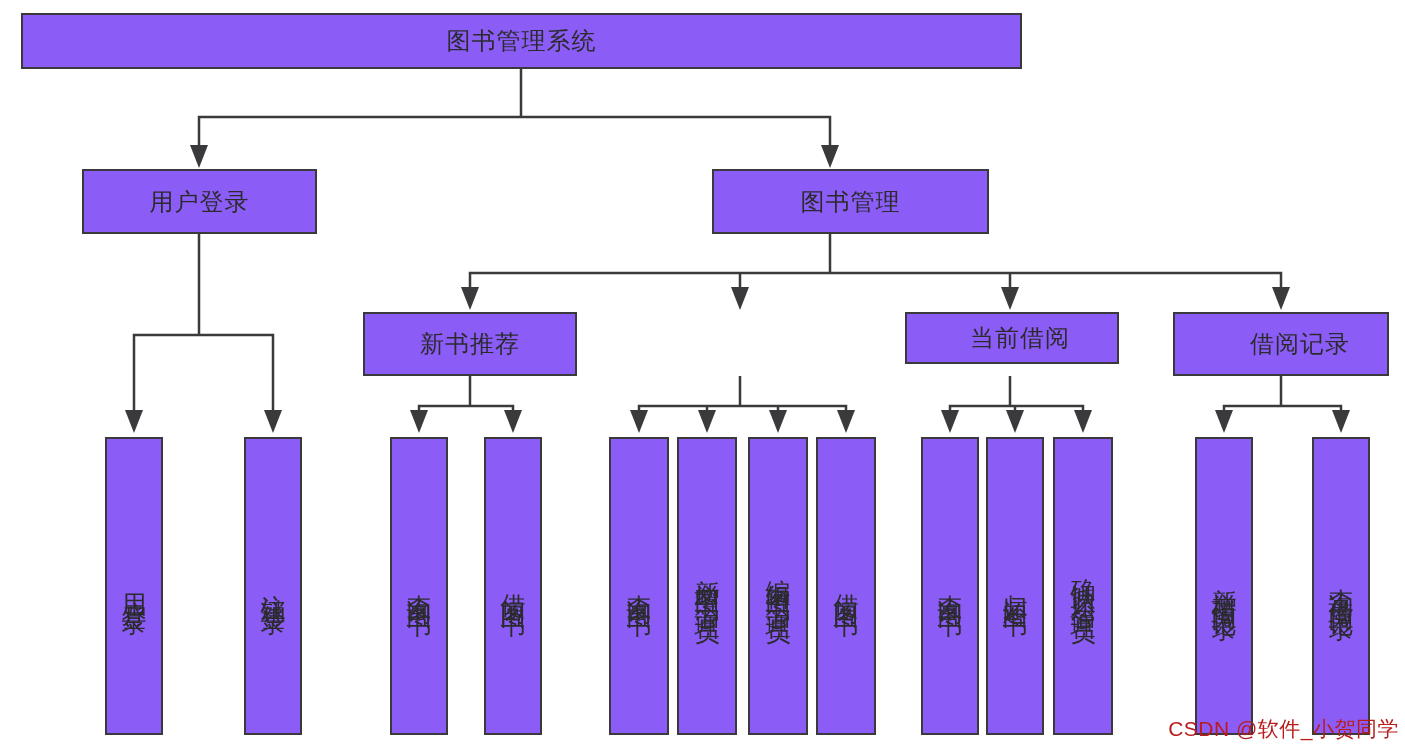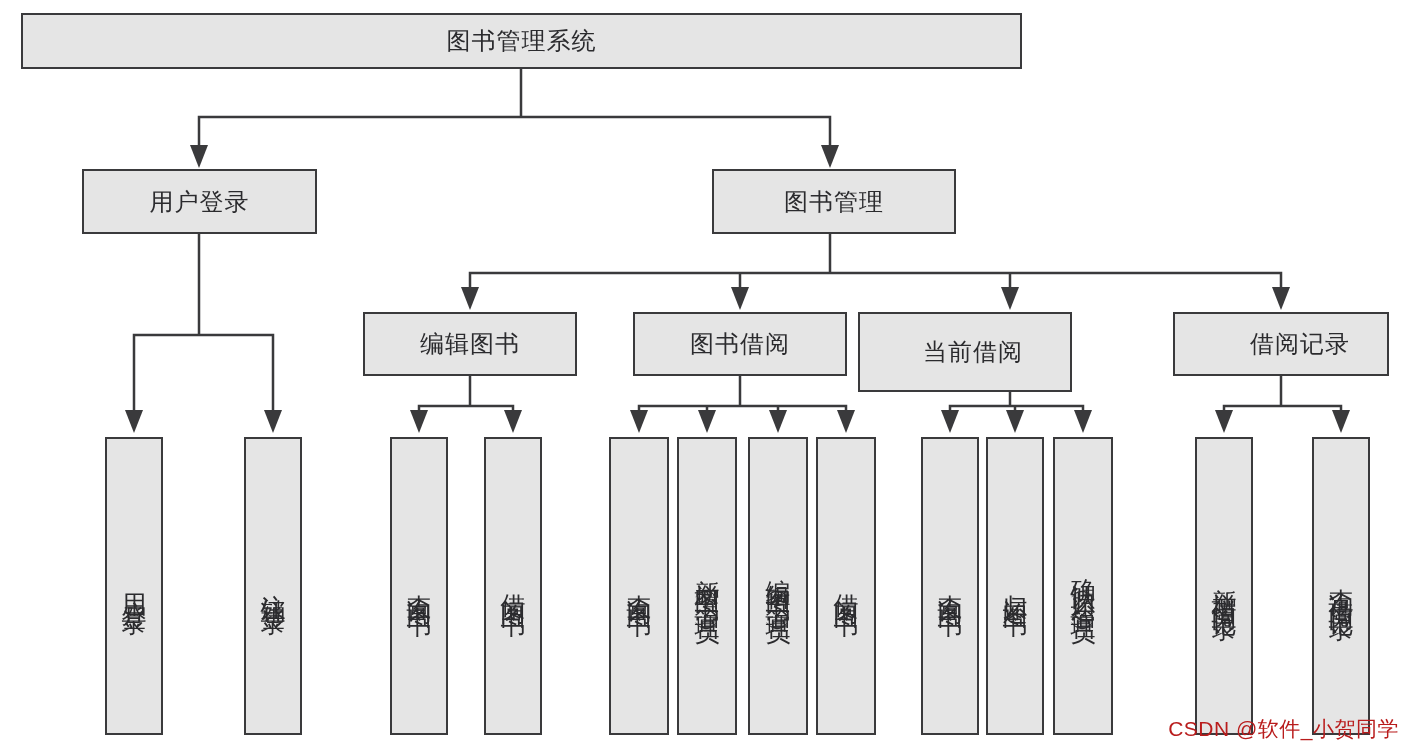--- a/index.html
+++ b/index.html
@@ -14,21 +14,21 @@
     position: absolute; left: 0; top: 0;
     width: 1405px; height: 747px;
     background: #ffffff;
   }
   #wires {
     position: absolute; left: 0; top: 0;
     width: 1405px; height: 747px;
   }
   .node {
     position: absolute;
-    background: #e5e5e5;
+    background: #8b5cf6;
     border: 2.5px solid #3a3a3c;
     color: #2b2b2e;
     display: flex;
     align-items: center;
     justify-content: center;
     text-align: center;
   }
   .hbox {
     font-size: 24px;
     letter-spacing: 1px;
@@ -98,31 +98,28 @@
     </g>
   </svg>
 
   <div class="node hbox" style="left:21px; top:13px; width:1001px; height:56px;">
     <span>图书管理系统</span>
   </div>
 
   <div class="node hbox" style="left:82px; top:169px; width:235px; height:65px;">
     <span>用户登录</span>
   </div>
-  <div class="node hbox" style="left:712px; top:169px; width:244px; height:65px;">
+  <div class="node hbox" style="left:712px; top:169px; width:277px; height:65px;">
     <span>图书管理</span>
   </div>
 
   <div class="node hbox" style="left:363px; top:312px; width:214px; height:64px;">
-    <span>编辑图书</span>
+    <span>新书推荐</span>
   </div>
-  <div class="node hbox" style="left:633px; top:312px; width:214px; height:64px;">
-    <span>图书借阅</span>
-  </div>
-  <div class="node hbox" style="left:858px; top:312px; width:214px; height:80px;padding-left:16px;">
+  <div class="node hbox" style="left:905px; top:312px; width:214px; height:52px;padding-left:16px;">
     <span>当前借阅</span>
   </div>
   <div class="node hbox" style="left:1173px; top:312px; width:216px; height:64px;padding-left:38px;">
     <span>借阅记录</span>
   </div>
 
   <div class="node vbox" style="left:105px; top:437px; width:58px; height:298px;">
     <span class="vtext">用户登录</span>
   </div>
   <div class="node vbox" style="left:244px; top:437px; width:58px; height:298px;">

